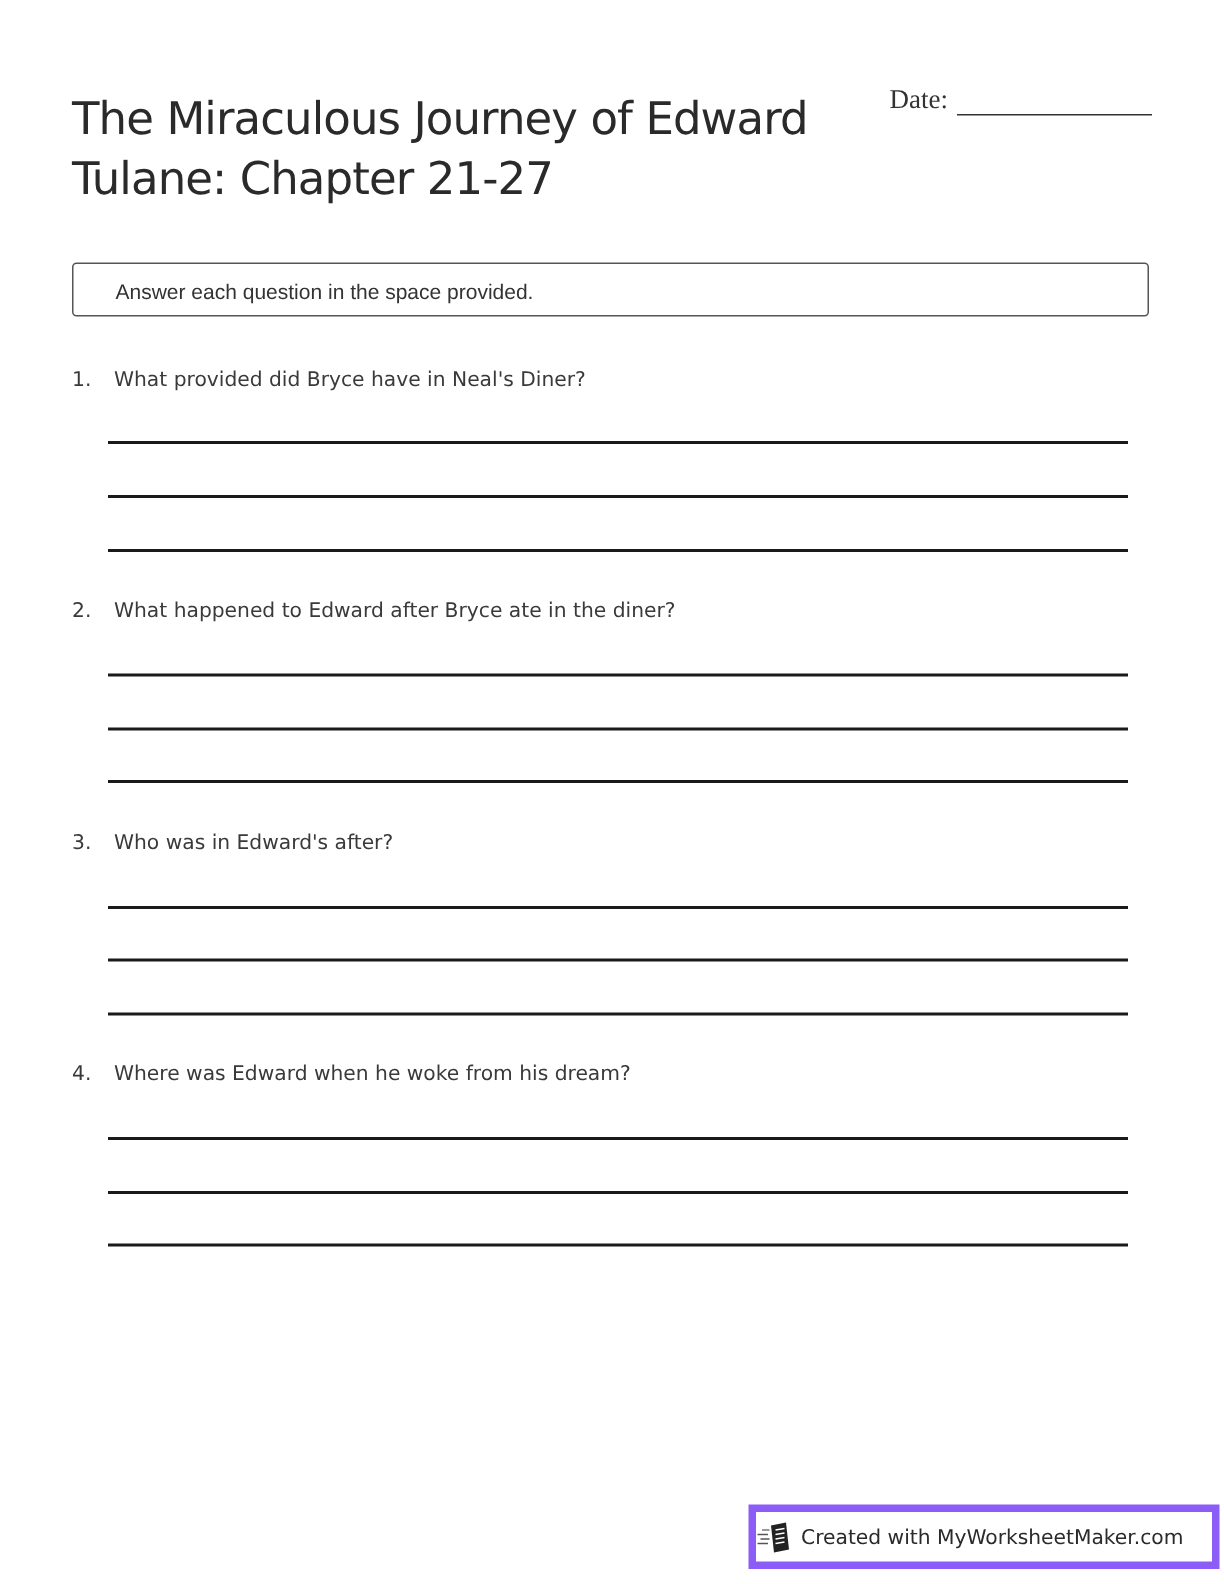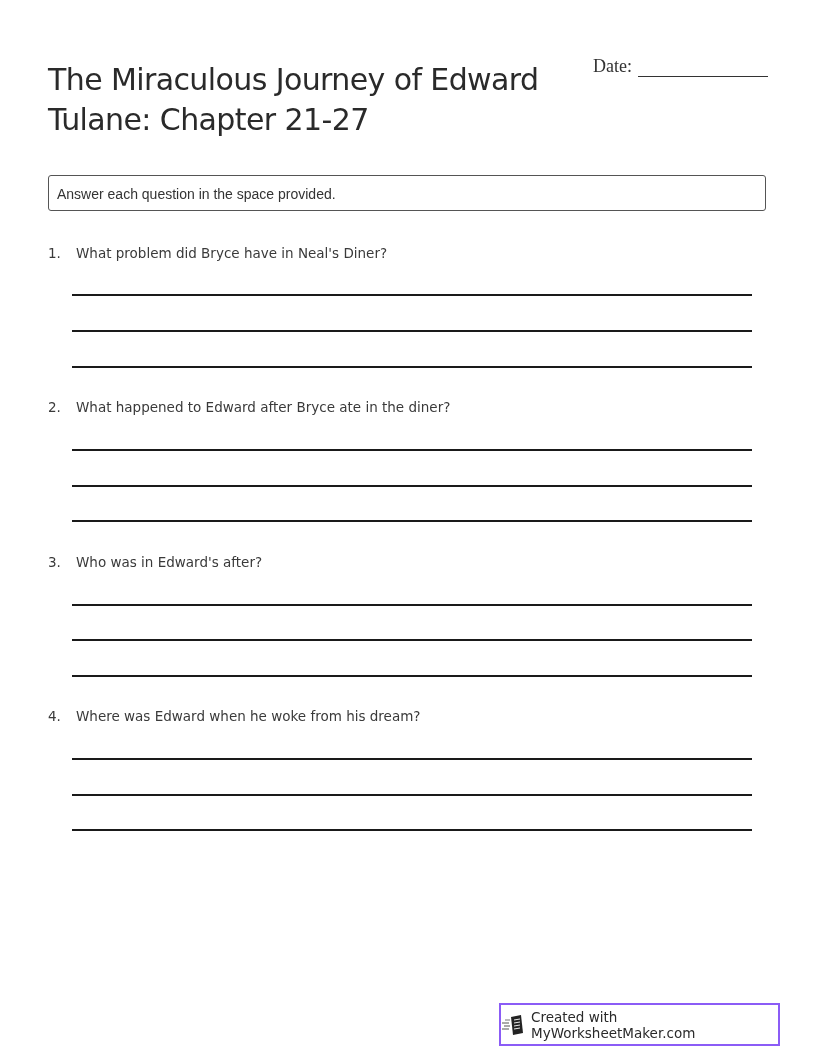--- a/index.html
+++ b/index.html
@@ -51,21 +51,21 @@
     }
     .instructions {
       position: absolute;
       left: 48px;
       top: 175px;
       width: 718px;
       height: 36px;
       box-sizing: border-box;
       border: 1px solid #555;
       border-radius: 3px;
-      padding: 0 8px;
+      padding: 0 28px;
       font-family: "Liberation Sans", "DejaVu Sans", sans-serif;
       font-size: 14px;
       line-height: 36px;
       color: #333;
     }
     .question {
       position: absolute;
       left: 48px;
       width: 720px;
     }
@@ -84,27 +84,27 @@
       position: absolute;
       left: 24px;
       width: 680px;
       height: 0;
       border-top: 2px solid #1a1a1a;
     }
     .footer {
       position: absolute;
       left: 499px;
       top: 1003px;
-      width: 281px;
+      width: 314px;
       height: 43px;
       box-sizing: border-box;
-      border: 2px solid #8b5cf6;
+      border: 5px solid #8b5cf6;
       display: flex;
       align-items: center;
-      justify-content: flex-end;
+      justify-content: flex-start;
       font-family: "DejaVu Sans", "Liberation Sans", sans-serif;
       font-size: 13.5px;
       color: #2a2a2a;
     }
     .footer-icon {
       width: 24px;
       height: 22px;
       margin-right: 6px;
       display: inline-block;
     }
@@ -117,21 +117,21 @@
 <div class="date-block">
   <span class="date-label">Date:</span>
   <span class="date-line"></span>
 </div>
 
 <div class="instructions">Answer each question in the space provided.</div>
 
 <div class="question" style="top:243px;">
   <div class="q-text-row">
     <span class="q-num">1.</span>
-    <span>What problem did Bryce have in Neal's Diner?</span>
+    <span>What provided did Bryce have in Neal's Diner?</span>
   </div>
   <div class="answer-line" style="top:51px;"></div>
   <div class="answer-line" style="top:87px;"></div>
   <div class="answer-line" style="top:123px;"></div>
 </div>
 
 <div class="question" style="top:397px;">
   <div class="q-text-row">
     <span class="q-num">2.</span>
     <span>What happened to Edward after Bryce ate in the diner?</span>

